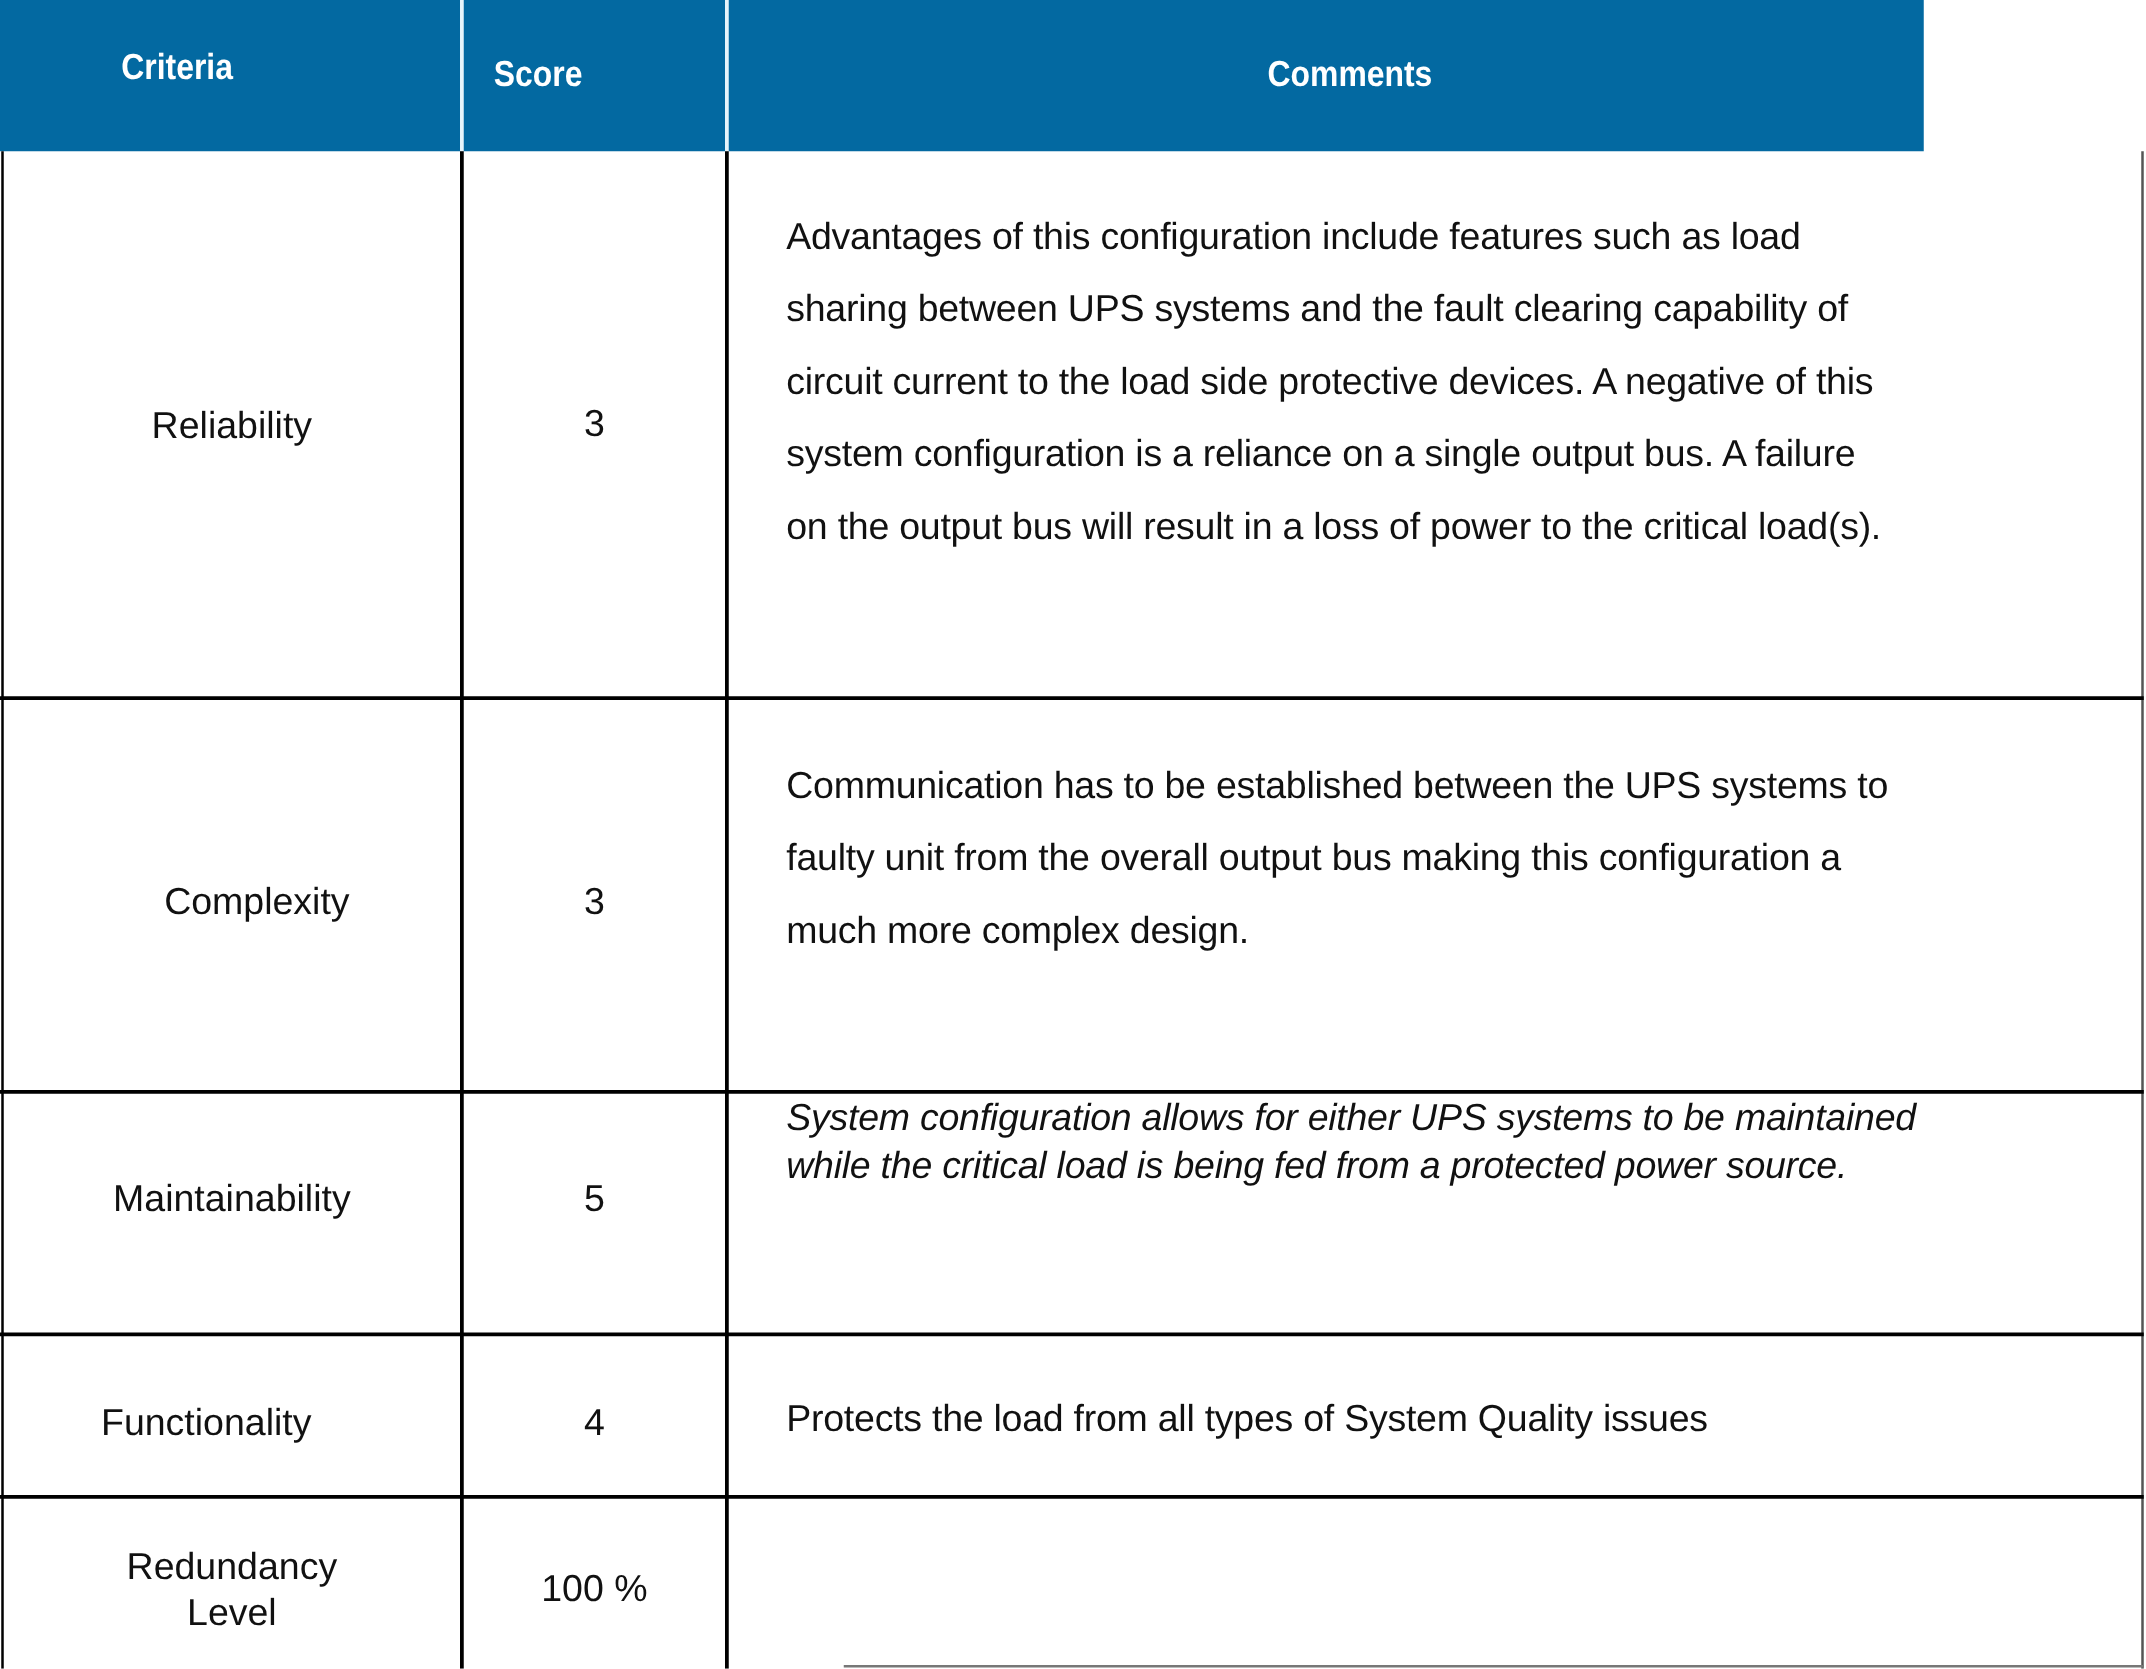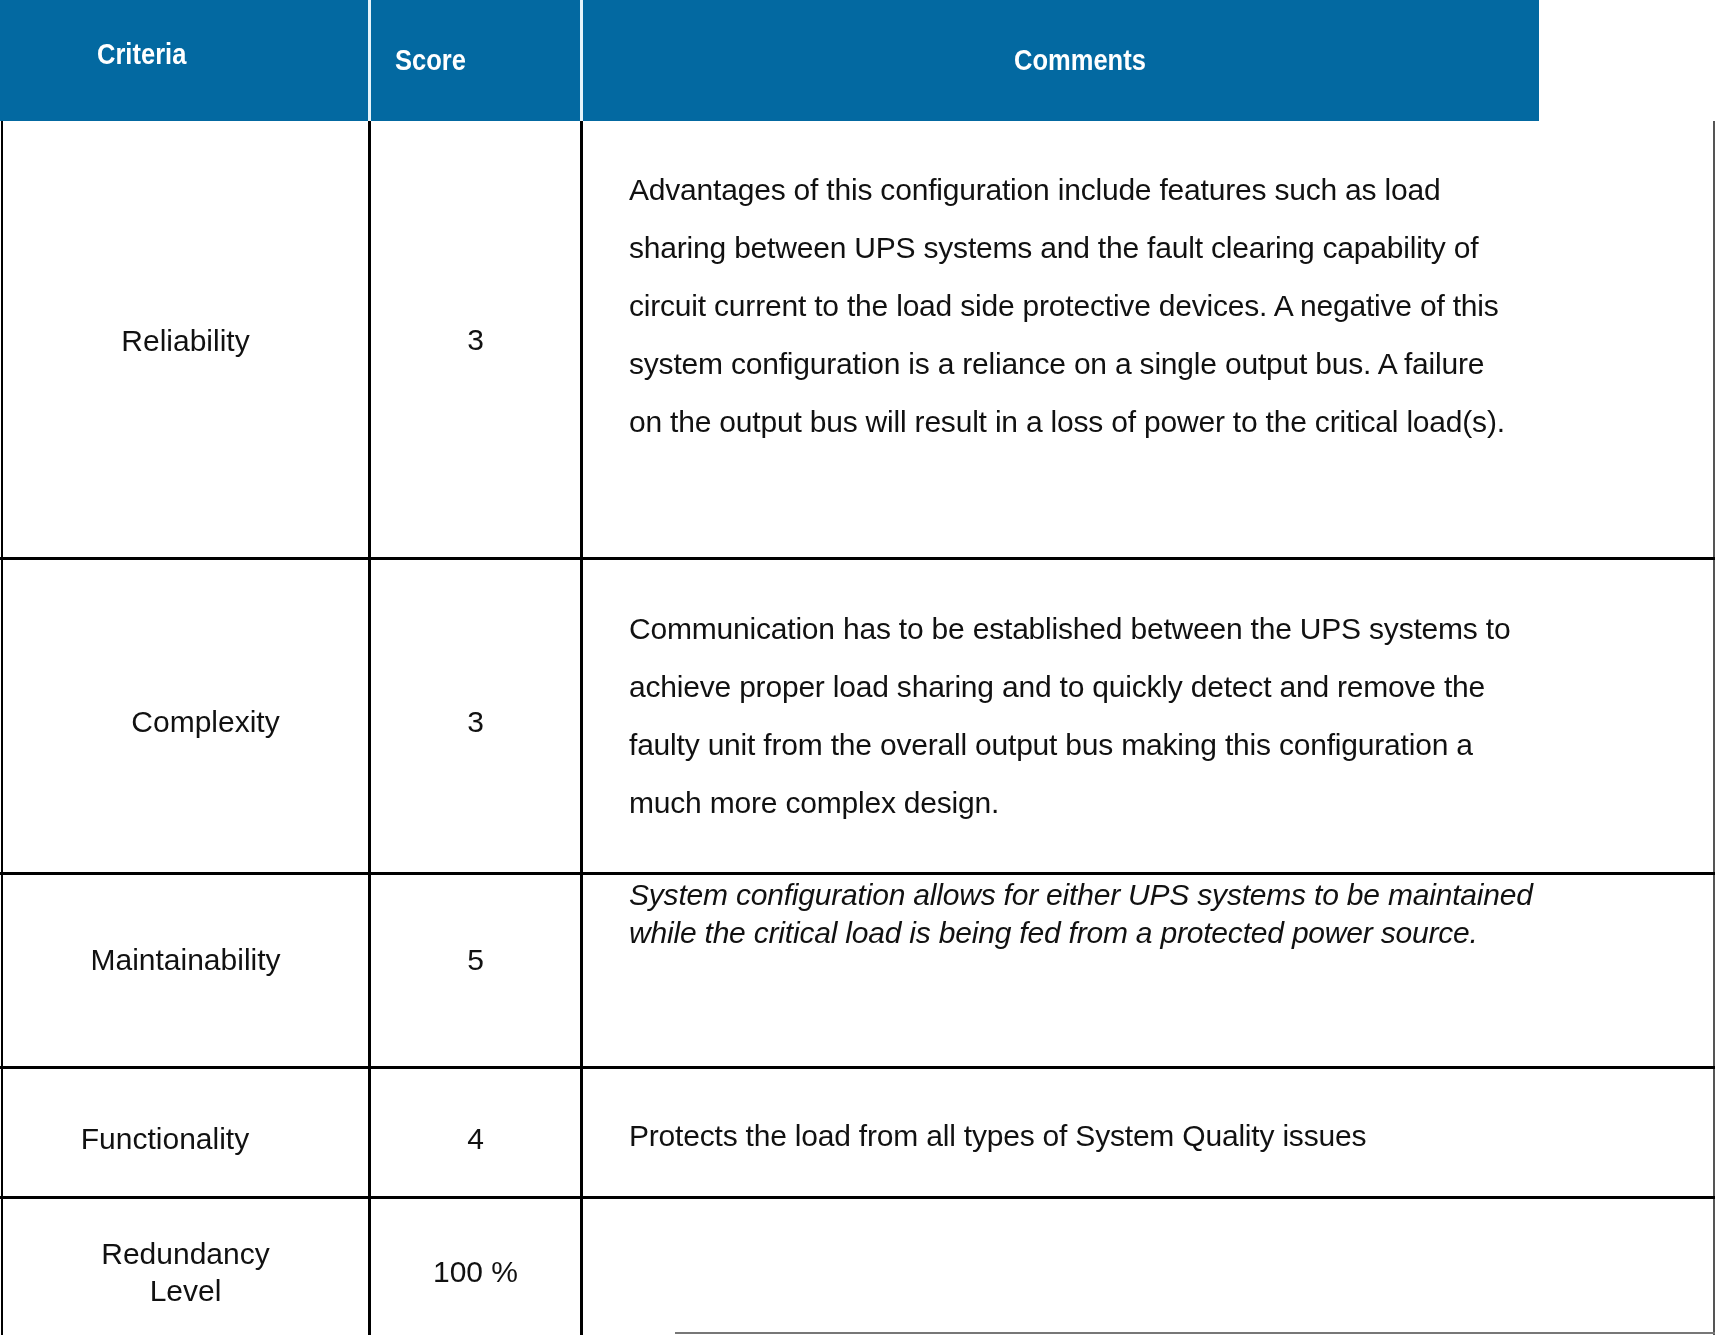--- a/index.html
+++ b/index.html
@@ -45,21 +45,20 @@
     <div>system configuration is a reliance on a single output bus. A failure</div>
     <div>on the output bus will result in a loss of power to the critical load(s).</div>
   </div>
 </div>
 
 <div>
   <div class="cell" style="left:3px;top:560px;width:365px;height:322px;padding-left:20px;">Complexity</div>
   <div class="cell" style="left:371px;top:560px;width:209px;height:322px;">3</div>
   <div class="comment tall" style="top:600px;">
     <div>Communication has to be established between the UPS systems to</div>
-    <div>achieve proper load sharing and to quickly detect and remove the</div>
     <div>faulty unit from the overall output bus making this configuration a</div>
     <div>much more complex design.</div>
   </div>
 </div>
 
 <div>
   <div class="cell" style="left:3px;top:875px;width:365px;height:168px;">Maintainability</div>
   <div class="cell" style="left:371px;top:875px;width:209px;height:168px;">5</div>
   <div class="comment tight" style="top:876px;font-style:italic;">
     <div>System configuration allows for either UPS systems to be maintained</div>

